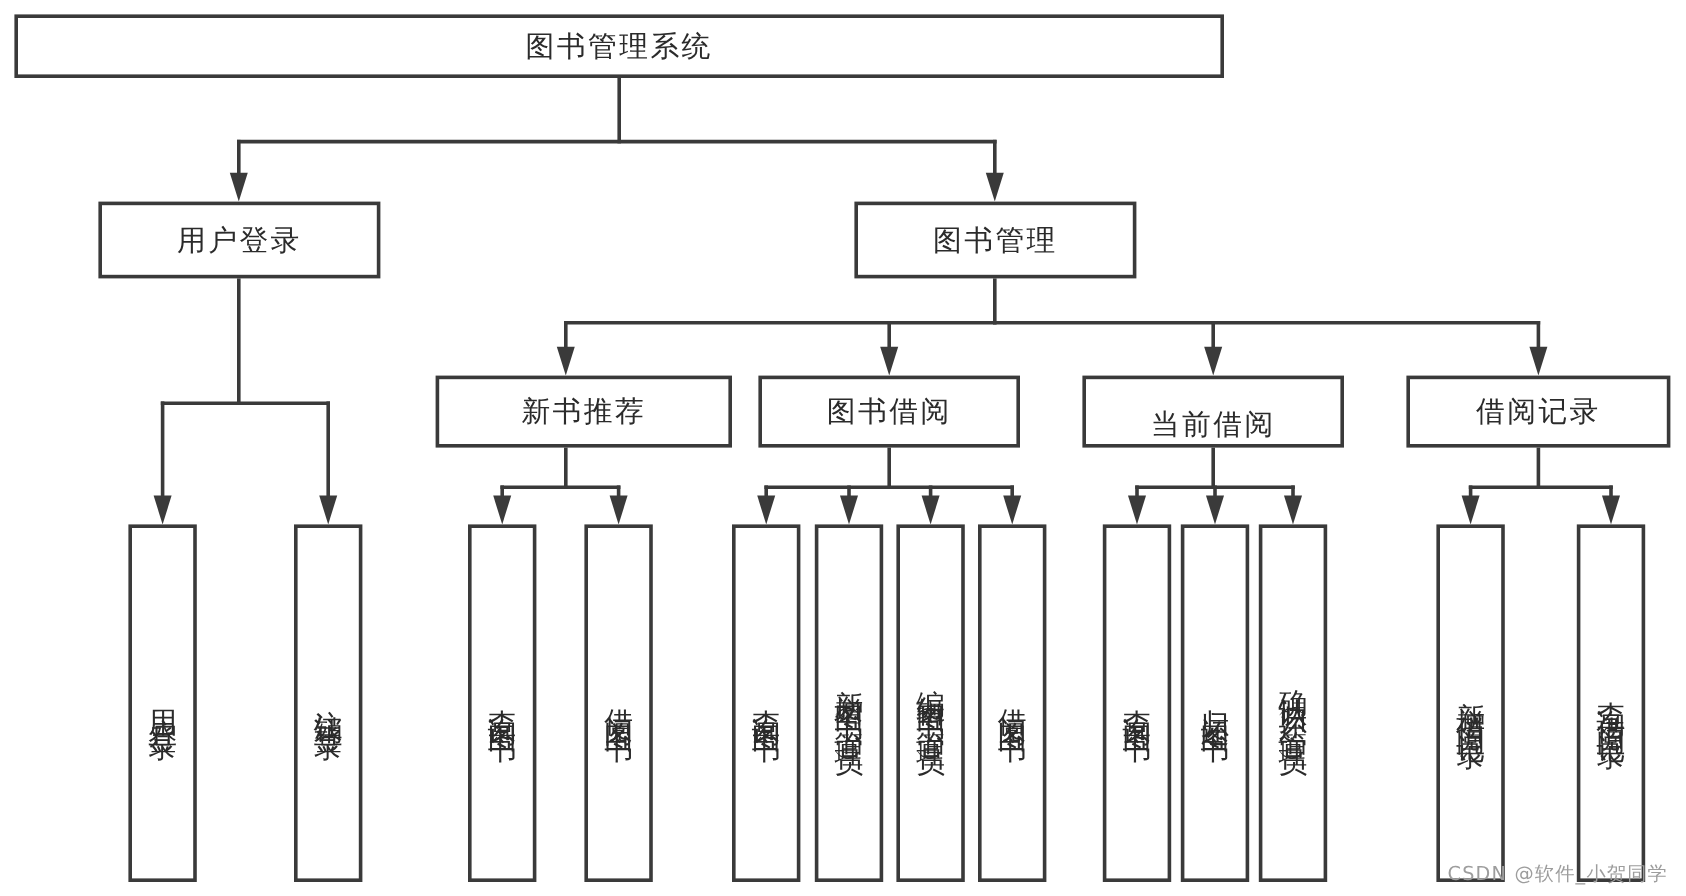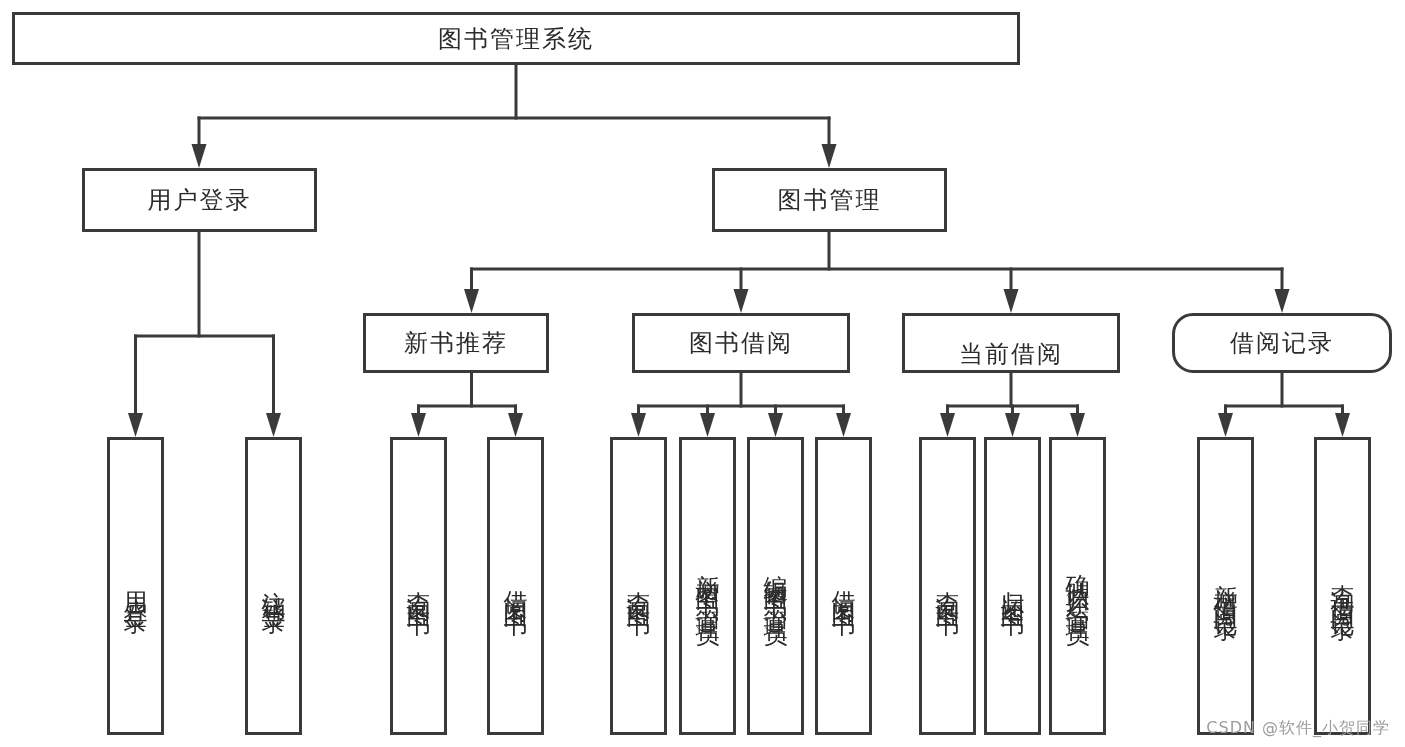--- a/index.html
+++ b/index.html
@@ -32,24 +32,24 @@
     justify-content: center;
     font-size: 24px;
     letter-spacing: 2px;
     color: var(--text);
     white-space: nowrap;
   }
   .node-root   { left: 12px;   top: 12px;  width: 1008px; height: 53px; }
   .node-l2a    { left: 82px;   top: 168px; width: 235px;  height: 64px; }
   .node-l2b    { left: 712px;  top: 168px; width: 235px;  height: 64px; text-align: right; }
   .node-l3     { top: 313px; height: 60px; }
-  .node-l3-0   { left: 363px;  width: 186px; }
+  .node-l3-0   { left: 363px;  width: 247px; }
   .node-l3-1   { left: 632px;  width: 218px; }
   .node-l3-2   { left: 902px;  width: 218px; align-items: flex-end; }
-  .node-l3-3   { left: 1172px; width: 220px; border-radius: 21px; }
+  .node-l3-3   { left: 1172px; width: 220px; }
 
   .leaf {
     position: absolute;
     top: 437px;
     width: 57px;
     height: 298px;
     border: 3px solid var(--line);
     background: var(--bg);
     display: flex;
     align-items: center;

